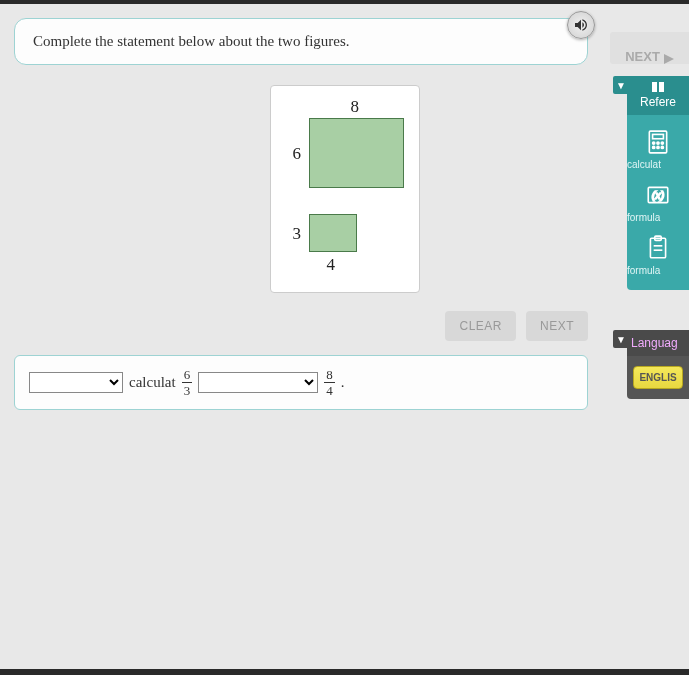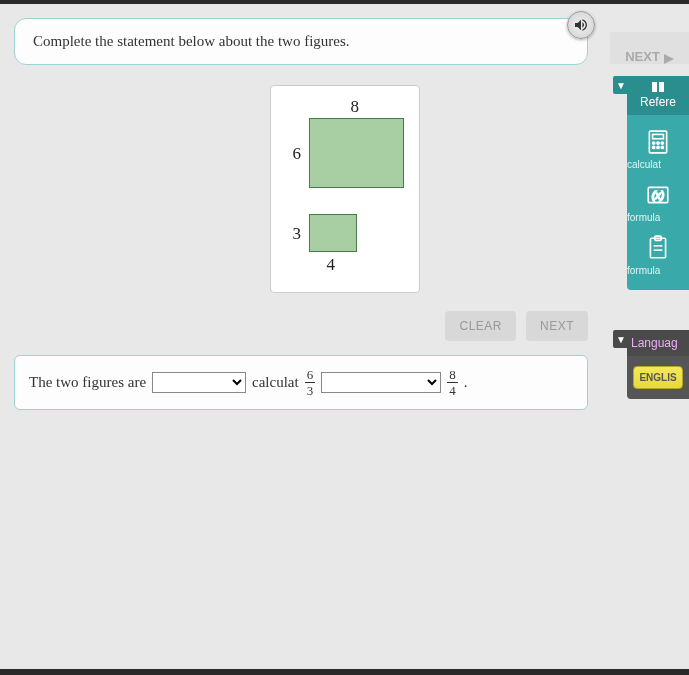--- a/index.html
+++ b/index.html
@@ -285,21 +285,20 @@
     <div class="shape-small"></div>
     <div class="label-4">4</div>
   </div>
 
   <div class="action-buttons">
     <button class="btn">CLEAR</button>
     <button class="btn">NEXT</button>
   </div>
 
   <div class="answer-box">
-    <span>The two figures are</span>
     <select id="sel1"></select>
     <span>calculat</span>
     <span class="fraction">
       <span class="num">6</span>
       <span class="den">3</span>
     </span>
     <select id="sel2"></select>
     <span class="fraction">
       <span class="num">8</span>
       <span class="den">4</span>

